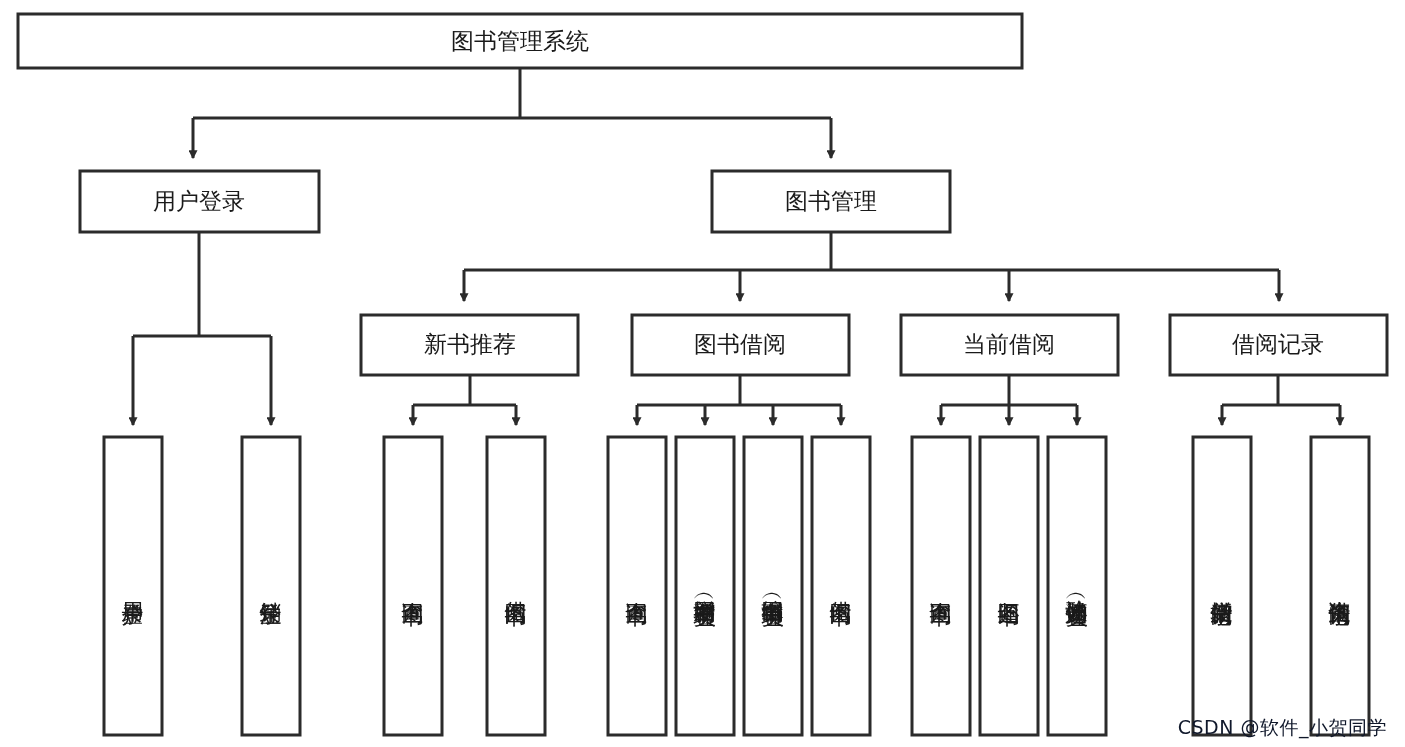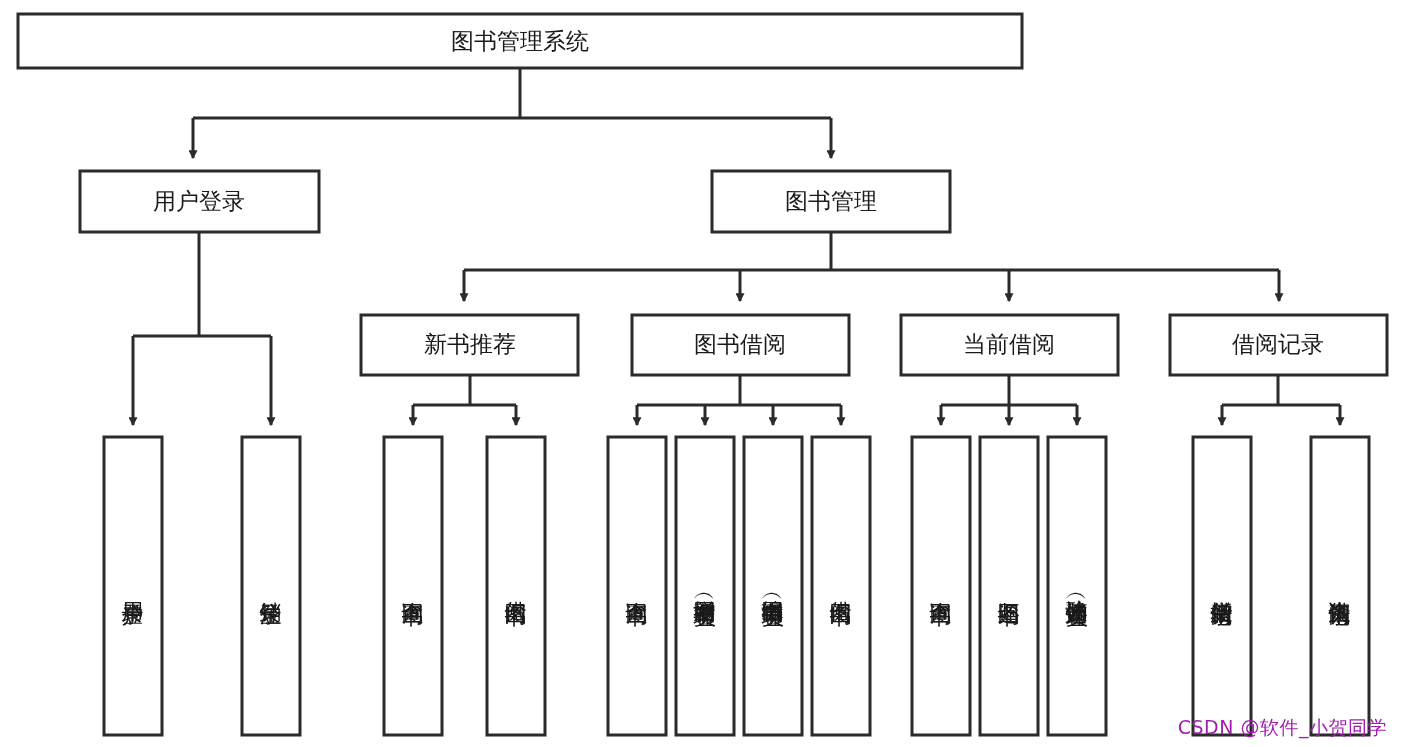--- a/index.html
+++ b/index.html
@@ -65,21 +65,21 @@
     color: #1a1a1a;
     letter-spacing: 1px;
     white-space: nowrap;
   }
   #watermark {
     position: absolute;
     right: 18px;
     bottom: 6px;
     font-family: "DejaVu Sans", "Liberation Sans", sans-serif;
     font-size: 19px;
-    color: #a21caf;
+    color: #0f172a;
     letter-spacing: 0.5px;
     pointer-events: none;
     user-select: none;
   }
 </style>
 </head>
 <body>
 
 <div id="diagram-root">
 

